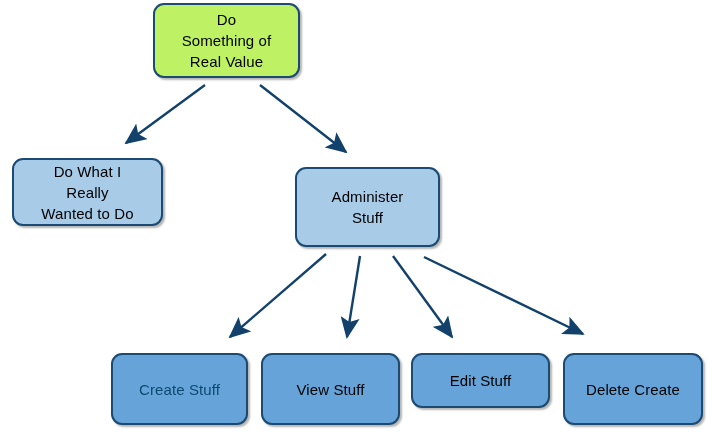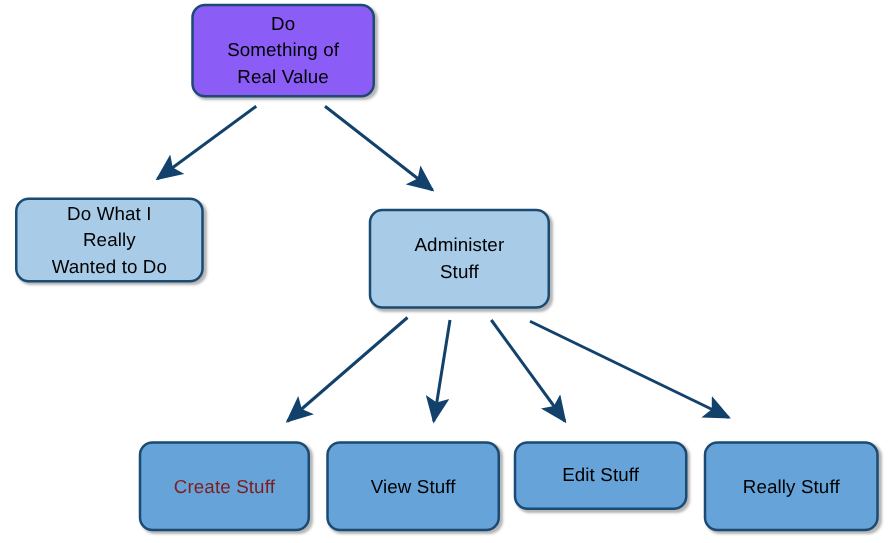--- a/index.html
+++ b/index.html
@@ -63,27 +63,27 @@
         <line x1="205" y1="85" x2="126" y2="143" stroke="#12426b" stroke-width="2.4" marker-end="url(#arrowhead)"></line>
         <line x1="260" y1="85" x2="346" y2="152" stroke="#12426b" stroke-width="2.4" marker-end="url(#arrowhead)"></line>
         <line x1="326" y1="254" x2="230" y2="337" stroke="#12426b" stroke-width="2.4" marker-end="url(#arrowhead)"></line>
         <line x1="360" y1="256" x2="347" y2="337" stroke="#12426b" stroke-width="2.4" marker-end="url(#arrowhead)"></line>
         <line x1="393" y1="256" x2="452" y2="337" stroke="#12426b" stroke-width="2.4" marker-end="url(#arrowhead)"></line>
         <line x1="424" y1="257" x2="583" y2="334" stroke="#12426b" stroke-width="2.4" marker-end="url(#arrowhead)"></line>
       </g>
   </svg>
 
   <div id="nodes">
-      <div class="node" style="left: 153px; top: 3px; width: 147px; height: 75px; background: #8b5cf6; border-color: rgb(27, 74, 114); color: rgb(0, 0, 0);"><span class="node-text">Do
+      <div class="node" style="left: 153px; top: 3px; width: 147px; height: 75px; background: #bef264; border-color: rgb(27, 74, 114); color: rgb(0, 0, 0);"><span class="node-text">Do
 Something of
 Real Value</span></div>
       <div class="node" style="left: 12px; top: 158px; width: 151px; height: 68px; background: rgb(168, 203, 232); border-color: rgb(27, 74, 114); color: rgb(0, 0, 0);"><span class="node-text">Do What I
 Really
 Wanted to Do</span></div>
       <div class="node" style="left: 295px; top: 167px; width: 145px; height: 80px; background: rgb(168, 203, 232); border-color: rgb(27, 74, 114); color: rgb(0, 0, 0);"><span class="node-text">Administer
 Stuff</span></div>
-      <div class="node" style="left: 111px; top: 353px; width: 137px; height: 72px; background: rgb(102, 163, 217); border-color: rgb(27, 74, 114); color: #7f1d1d;"><span class="node-text">Create Stuff</span></div>
+      <div class="node" style="left: 111px; top: 353px; width: 137px; height: 72px; background: rgb(102, 163, 217); border-color: rgb(27, 74, 114); color: #0c4a6e;"><span class="node-text">Create Stuff</span></div>
       <div class="node" style="left: 261px; top: 353px; width: 139px; height: 72px; background: rgb(102, 163, 217); border-color: rgb(27, 74, 114); color: rgb(0, 0, 0);"><span class="node-text">View Stuff</span></div>
       <div class="node" style="left: 411px; top: 353px; width: 139px; height: 55px; background: rgb(102, 163, 217); border-color: rgb(27, 74, 114); color: rgb(0, 0, 0);"><span class="node-text">Edit Stuff</span></div>
-      <div class="node" style="left: 563px; top: 353px; width: 140px; height: 72px; background: rgb(102, 163, 217); border-color: rgb(27, 74, 114); color: rgb(0, 0, 0);"><span class="node-text">Really Stuff</span></div>
+      <div class="node" style="left: 563px; top: 353px; width: 140px; height: 72px; background: rgb(102, 163, 217); border-color: rgb(27, 74, 114); color: rgb(0, 0, 0);"><span class="node-text">Delete Create</span></div>
     </div>
 
 </div>
 
 </body></html>

